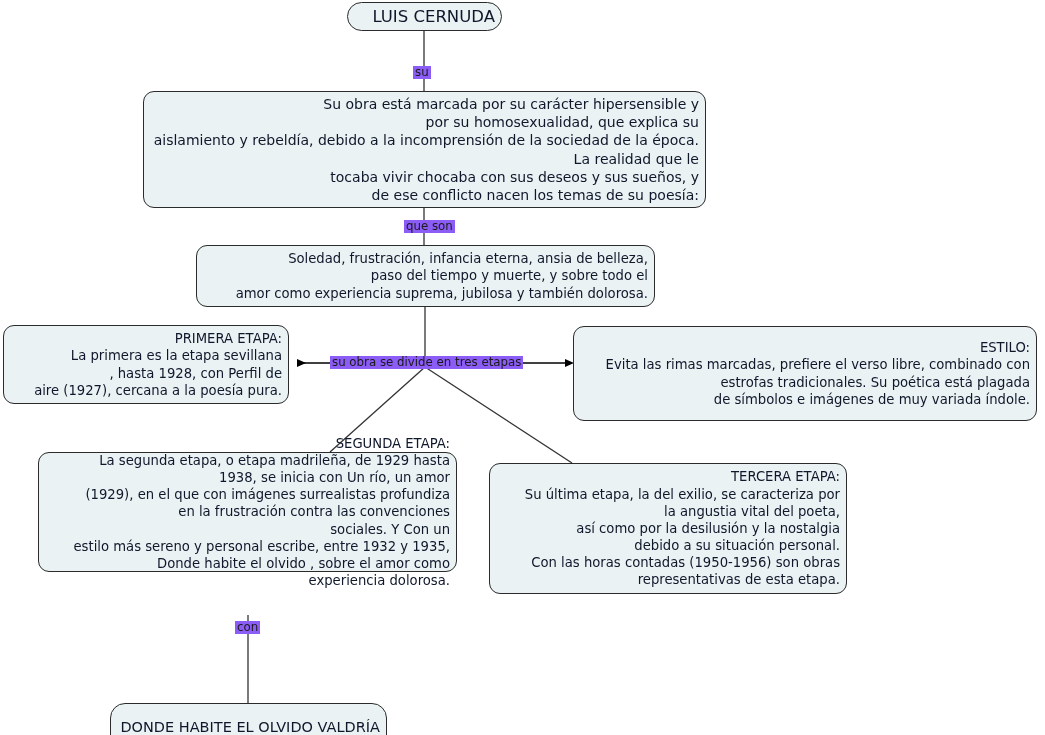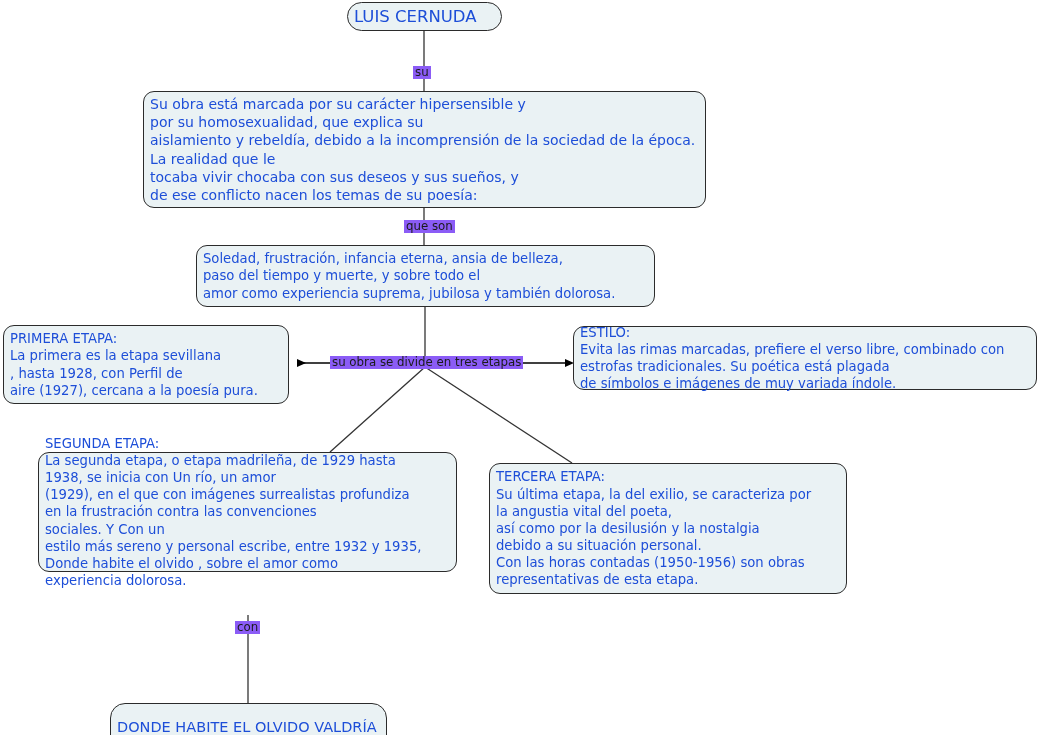--- a/index.html
+++ b/index.html
@@ -27,22 +27,22 @@
     pointer-events: none;
   }
   .node {
     position: absolute;
     box-sizing: border-box;
     background: #eaf2f4;
     border: 1.4px solid #2b2b2b;
     display: flex;
     align-items: center;
     justify-content: center;
-    text-align: left;
-    color: #1d4ed8;
+    text-align: right;
+    color: #0f172a;
     line-height: 1.30;
     white-space: pre-line;
     padding: 10px 6px;
   }
   .node.pill {
     border-radius: 14px;
   }
   .node.rounded {
     border-radius: 11px;
   }
@@ -82,21 +82,21 @@
     top: 325px;
     width: 286px;
     height: 79px;
     font-size: 13.2px;
   }
   
   #node-estilo {
     left: 573px;
     top: 326px;
     width: 464px;
-    height: 64px;
+    height: 95px;
     font-size: 13.2px;
   }
   
   #node-segunda {
     left: 38px;
     top: 452px;
     width: 419px;
     height: 120px;
     font-size: 13.2px;
   }

